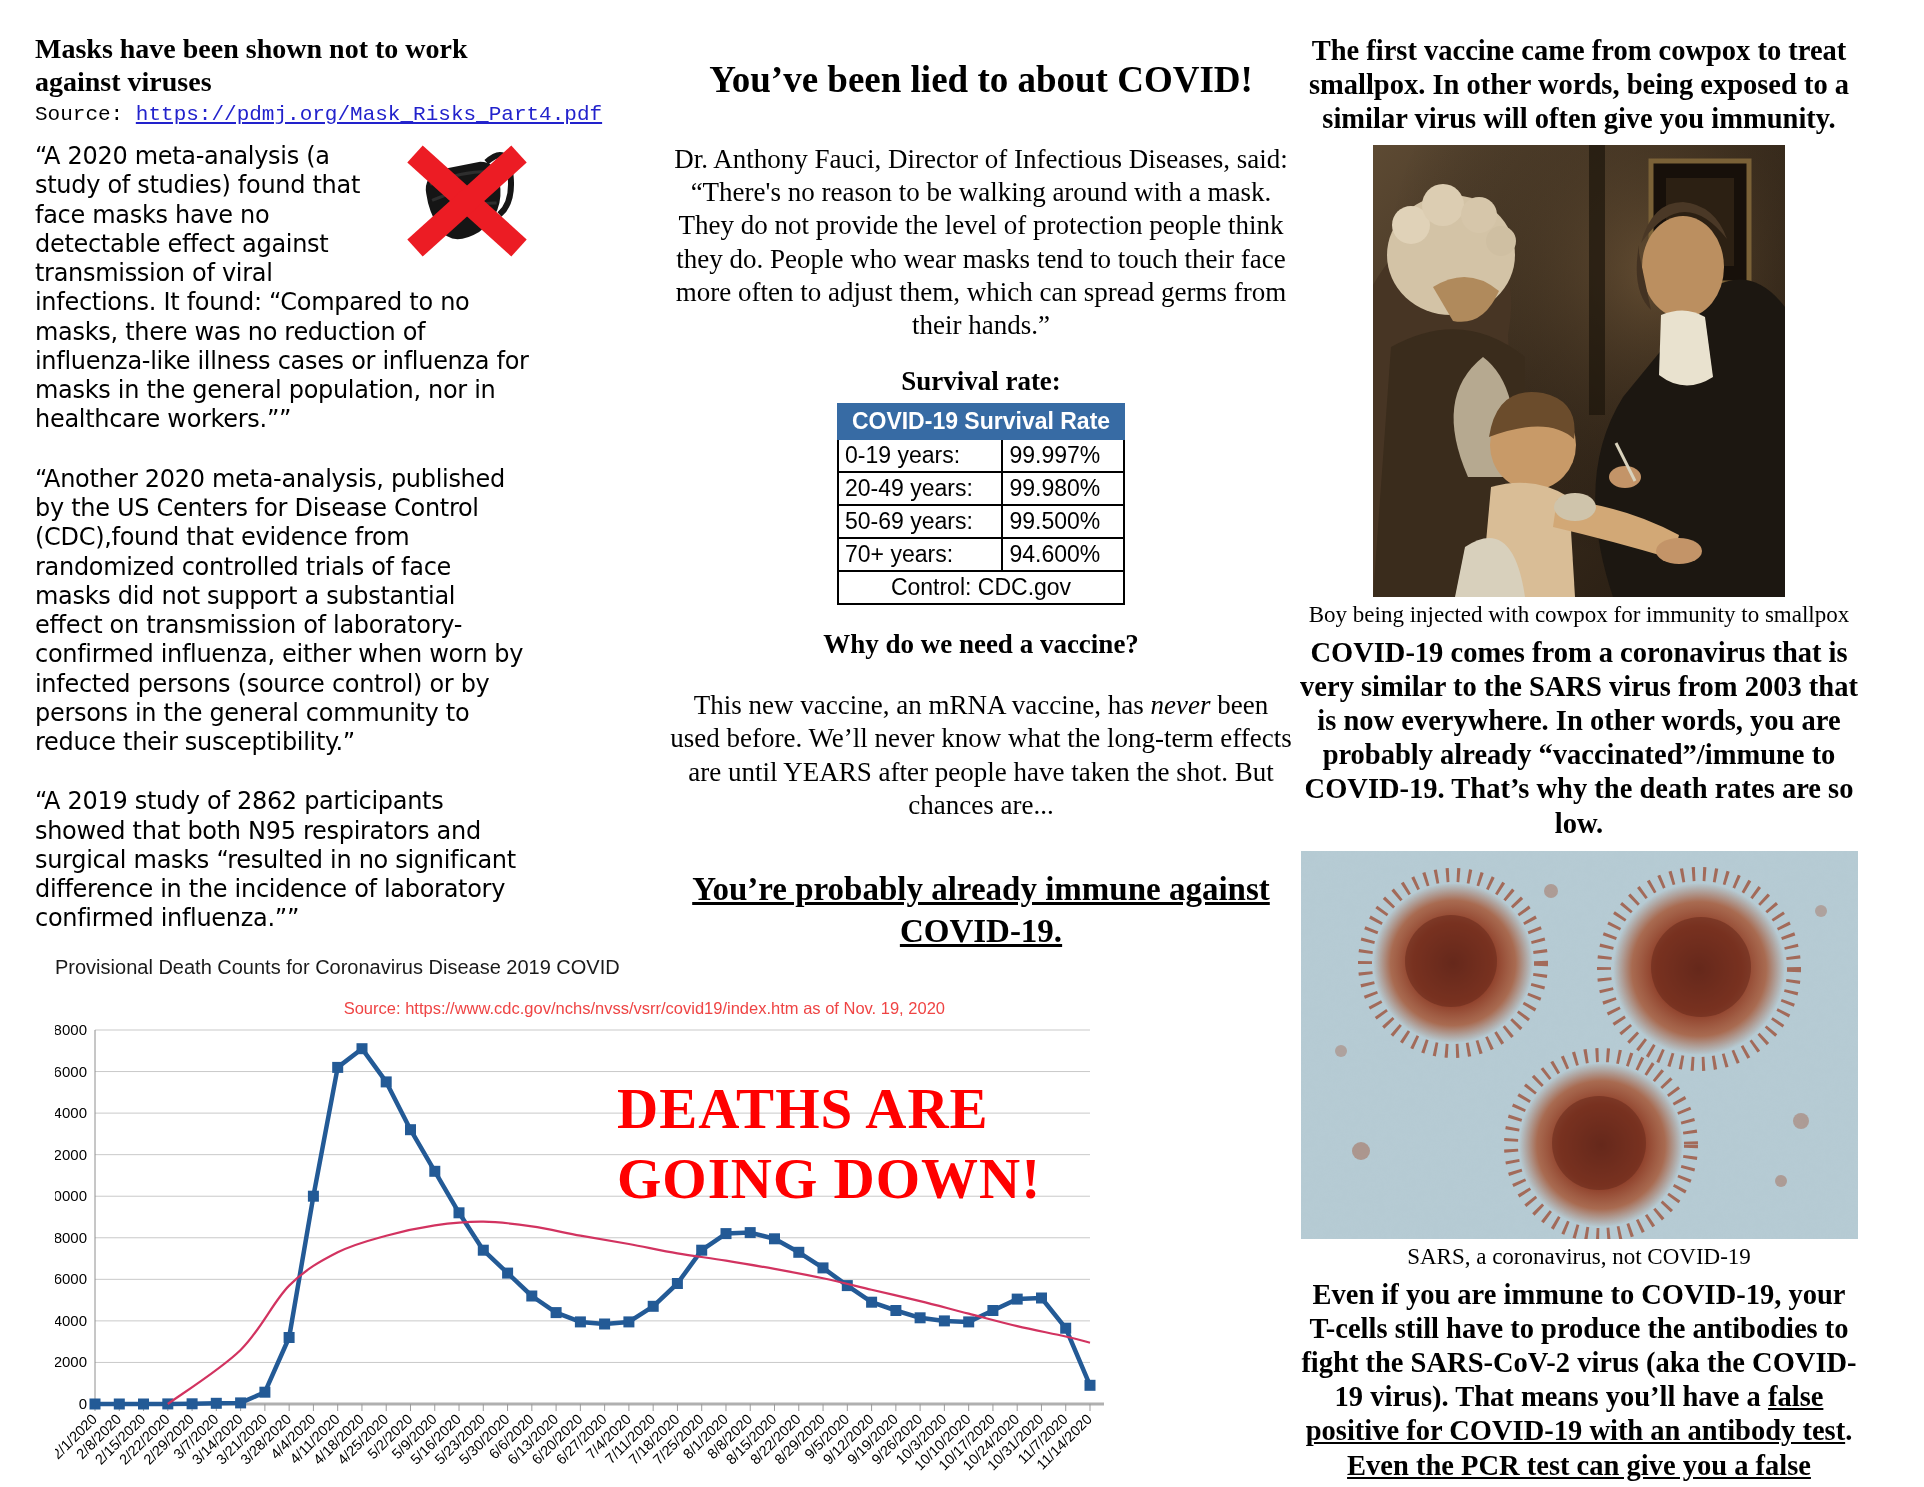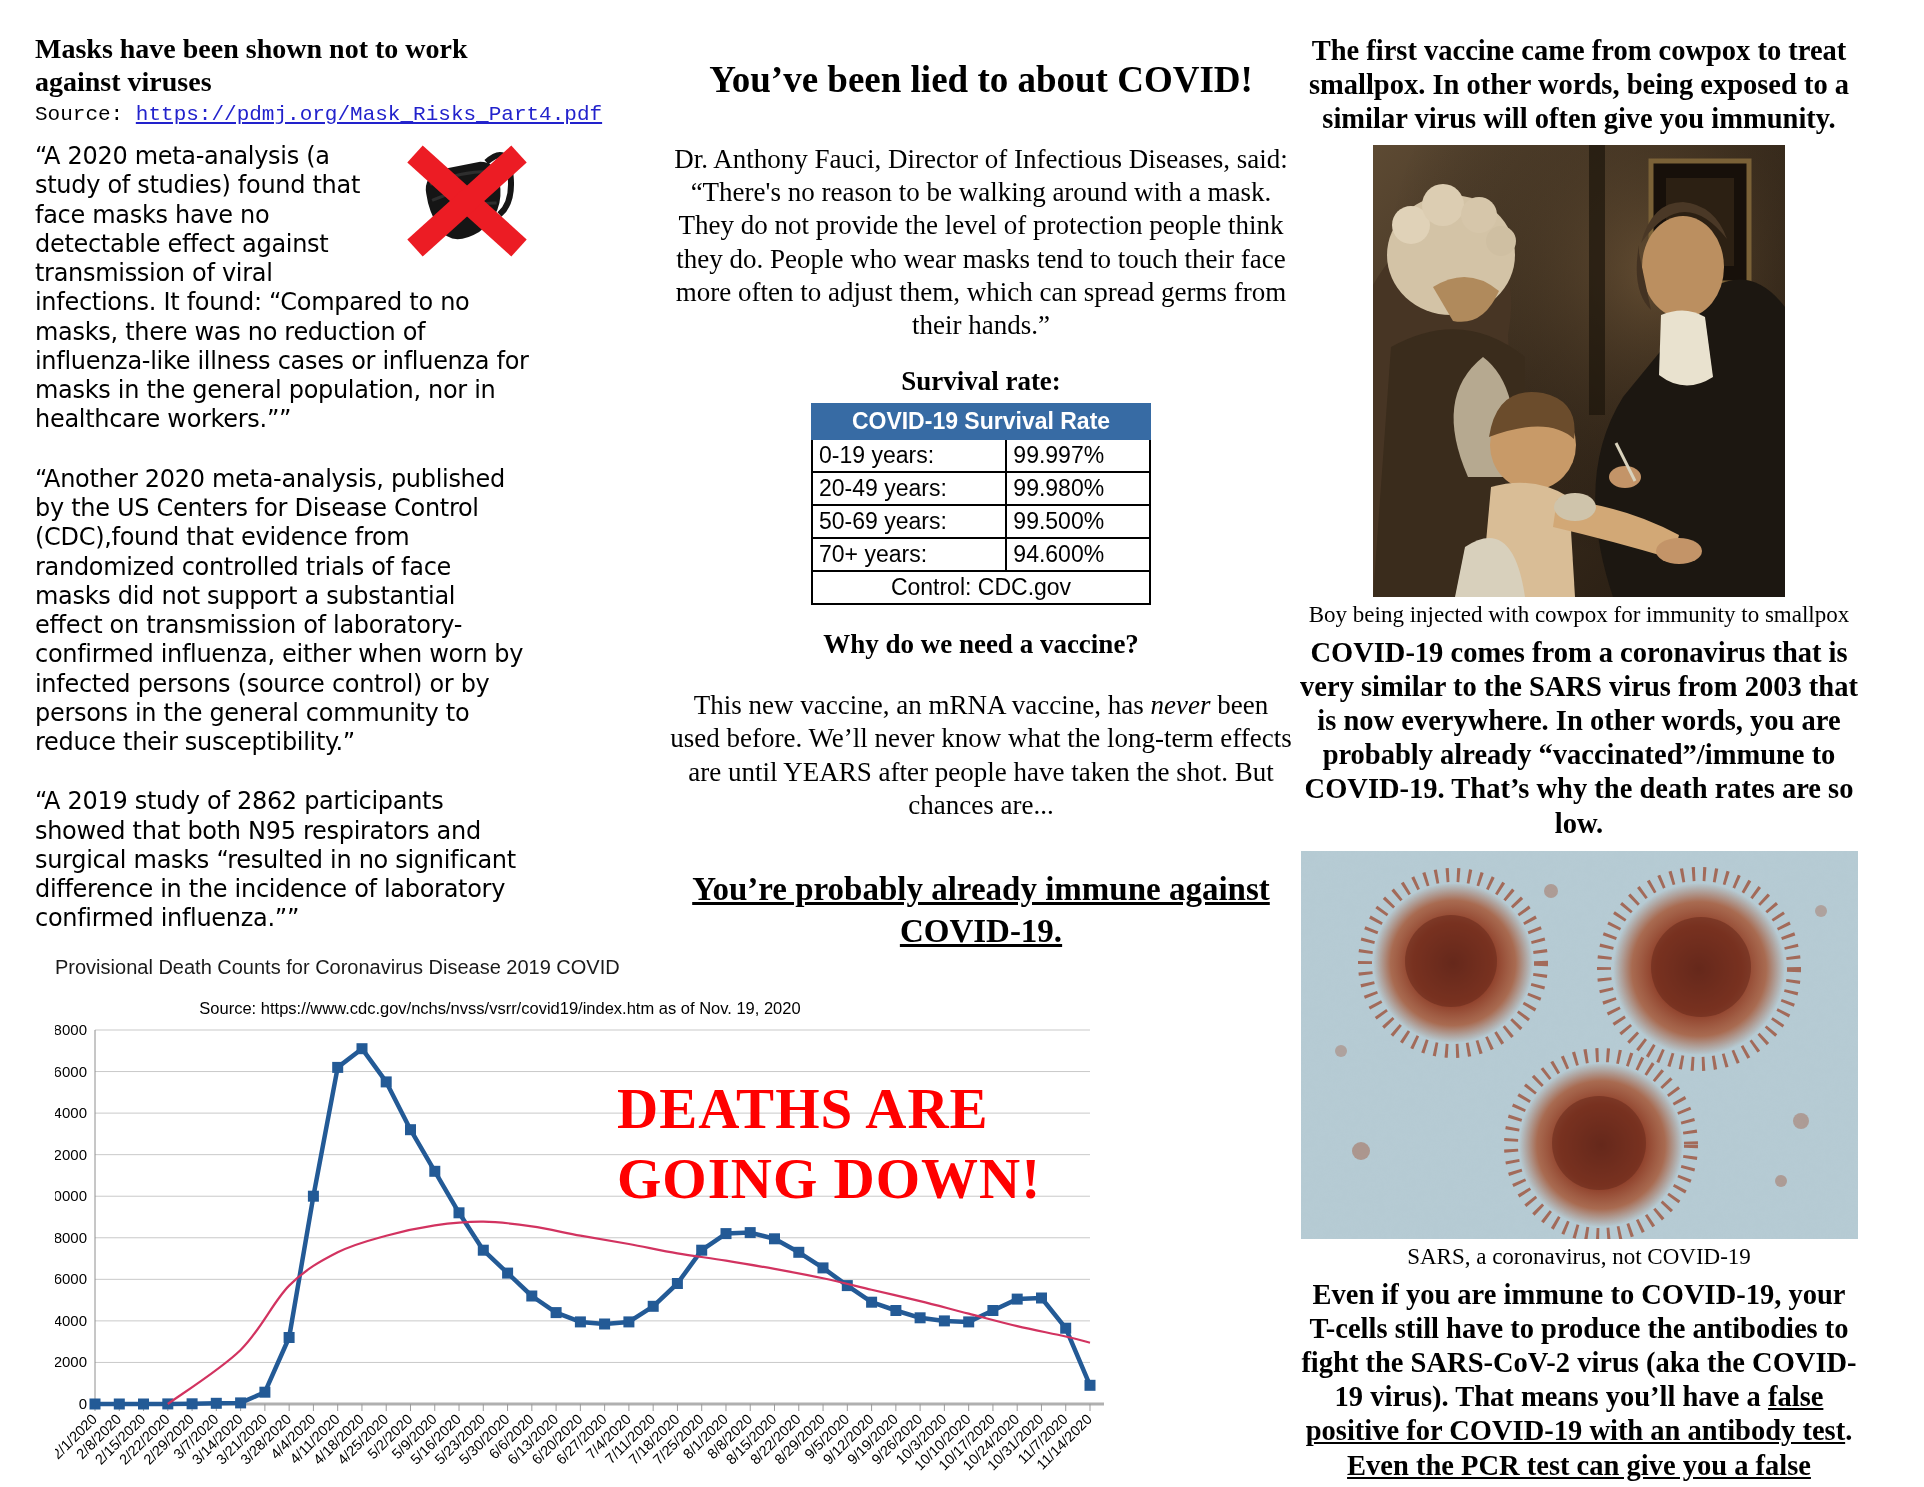--- a/index.html
+++ b/index.html
@@ -11,42 +11,42 @@
   .lc-source{font-family:Liberation Mono, monospace;font-size:21px;margin-top:5px;white-space:nowrap;}
   .lc-source a{color:#2222cc;text-decoration:underline;cursor:pointer;}
   .lc-body{font-family:"DejaVu Sans",sans-serif;font-size:24px;line-height:1.22;margin-top:16px;letter-spacing:-0.3px;}
   .lc-body p{margin:0 0 30px 0;}
   .maskwrap{float:right;width:124px;height:128px;margin:-6px 0 6px 10px;}
   
   .col-mid{position:absolute;left:666px;top:58px;width:630px;text-align:center;}
   .mc-heading{font-weight:bold;font-size:37px;}
   .mc-para{font-size:27px;line-height:1.23;margin-top:42px;}
   .mc-sub{font-weight:bold;font-size:27px;margin-top:24px;}
-  .mc-table{margin:6px auto 0 auto;border-collapse:collapse;font-family:"Liberation Sans",sans-serif;font-size:23px;width:340px;}
+  .mc-table{margin:6px auto 0 auto;border-collapse:collapse;font-family:"Liberation Sans",sans-serif;font-size:23px;width:288px;}
   .mc-table th{background:#376ba4;color:#ffffff;font-weight:bold;padding:3px 2px;border:2px solid #376ba4;}
   .mc-table td{border:2px solid #000;padding:2px 6px;}
   .mc-table td.lab{text-align:left;}
   .mc-table td.val{text-align:left;}
   .mc-table td.tsrc{text-align:center;}
   .mc-imm{font-weight:bold;font-size:33px;line-height:1.28;margin-top:46px;text-decoration:underline;}
   .it{font-style:italic;}
   
   .col-right{position:absolute;left:1297px;top:34px;width:564px;text-align:center;}
   .rc-bold{font-weight:bold;font-size:28.5px;line-height:1.2;}
   .rc-cap{font-size:23px;margin-top:5px;}
   .painting{display:block;margin:8px auto 0 auto;}
   .sars{display:block;margin:10px auto 0 auto;}
   .rc-bottom{margin-top:8px;}
   .ul{text-decoration:underline;}
   
   .chart{position:absolute;left:55px;top:950px;width:1100px;height:537px;}
   .chart-title{position:absolute;left:0;top:6px;width:890px;text-align:left;
                font-family:"Liberation Sans",sans-serif;font-size:20px;color:#1a1a1a;}
-  .chart-src{position:absolute;left:0;top:49px;width:890px;text-align:center;
-             font-family:"Liberation Sans",sans-serif;font-size:16.5px;color:#000000;}
+  .chart-src{position:absolute;left:0;top:49px;width:890px;text-align:right;
+             font-family:"Liberation Sans",sans-serif;font-size:16.5px;color:#ef4444;}
   #chart-svg{position:absolute;left:0;top:0;}
 </style>
 </head>
 <body>
 
 <div class="page">
 
   <div class="col-left">
     <div class="lc-title">Masks have been shown not to work against viruses</div>
     <div class="lc-source"><span>Source: </span><a href="#">https://pdmj.org/Mask_Risks_Part4.pdf</a></div>

